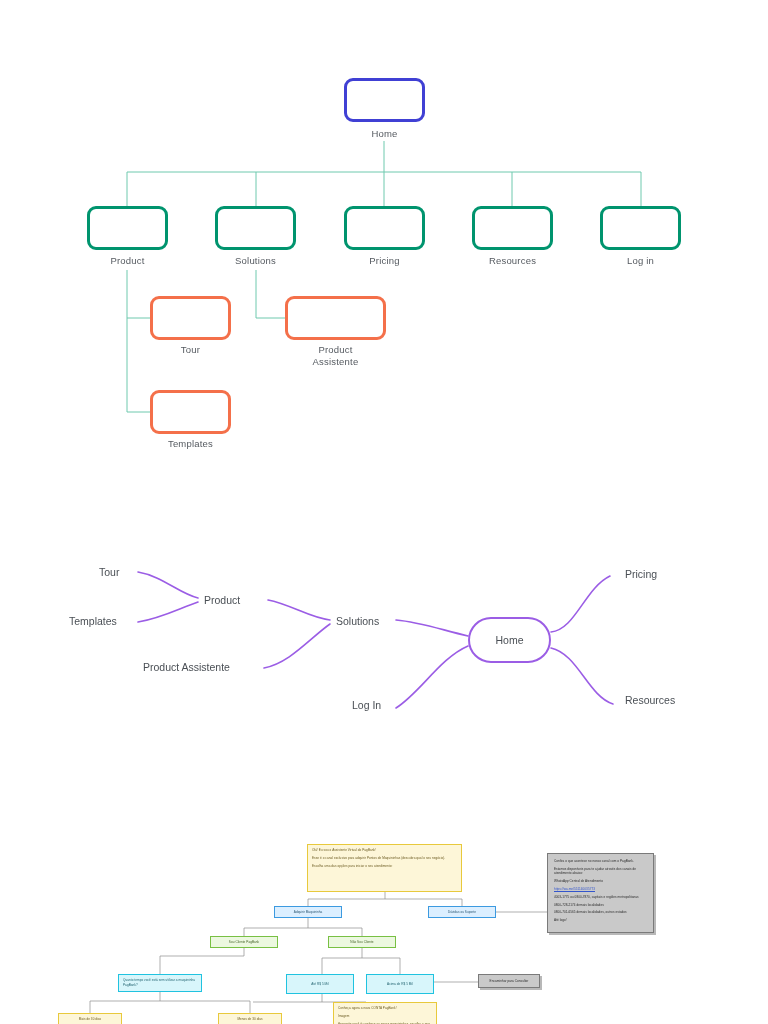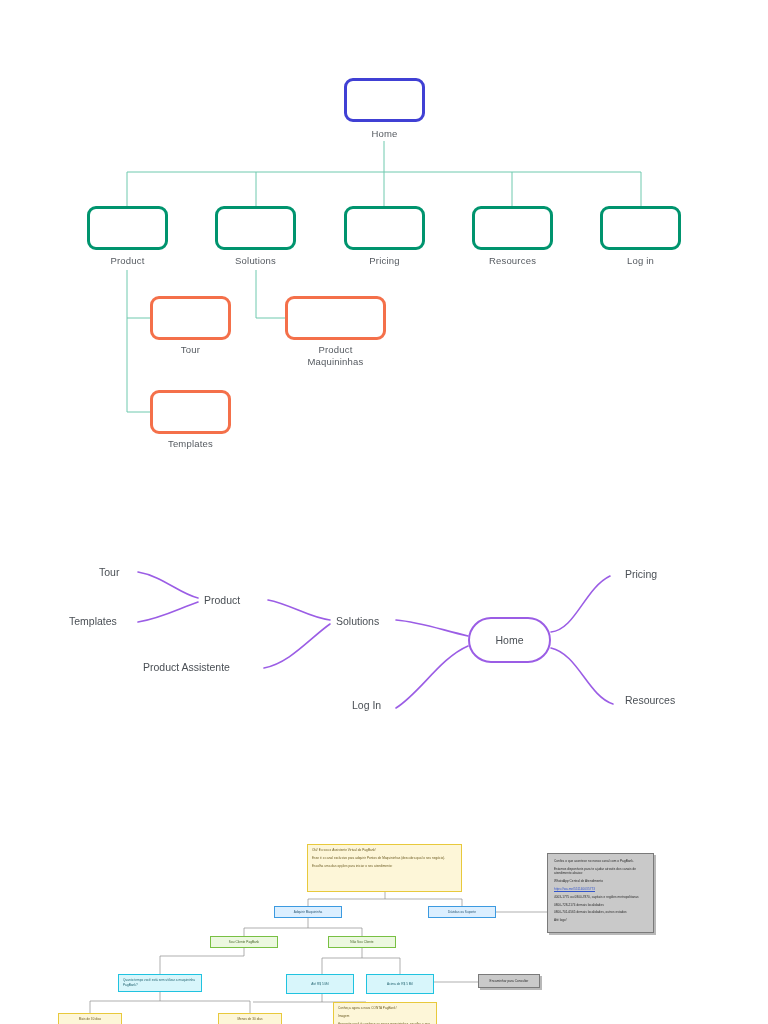--- a/index.html
+++ b/index.html
@@ -106,21 +106,21 @@
     <div class="sm-label" style="left:600px;top:207px;width:81px;">Log in</div>
 
     <div class="sm-box lvl2" style="left:150px;top:248px;width:81px;height:44px;"></div>
     <div class="sm-label" style="left:150px;top:296px;width:81px;">Tour</div>
 
     <div class="sm-box lvl2" style="left:150px;top:342px;width:81px;height:44px;"></div>
     <div class="sm-label" style="left:150px;top:390px;width:81px;">Templates</div>
 
     <div class="sm-box lvl2" style="left:285px;top:248px;width:101px;height:44px;"></div>
     <div class="sm-label" style="left:285px;top:296px;width:101px;">Product</div>
-    <div class="sm-label" style="left:285px;top:308px;width:101px;">Maquininhas</div>
+    <div class="sm-label" style="left:285px;top:308px;width:101px;">Assistente</div>
   </div>
 
   <div class="node" style="left:0;top:470px;width:768px;height:240px;">
 
     <svg width="768" height="240" style="position:absolute;left:0;top:0;">
       <g stroke="#9b5de5" stroke-width="1.6" fill="none" stroke-linecap="round">
 
         <path d="M551,114 C575,112 585,70 610,58"></path>
 
         <path d="M551,130 C578,136 588,178 613,186"></path>

